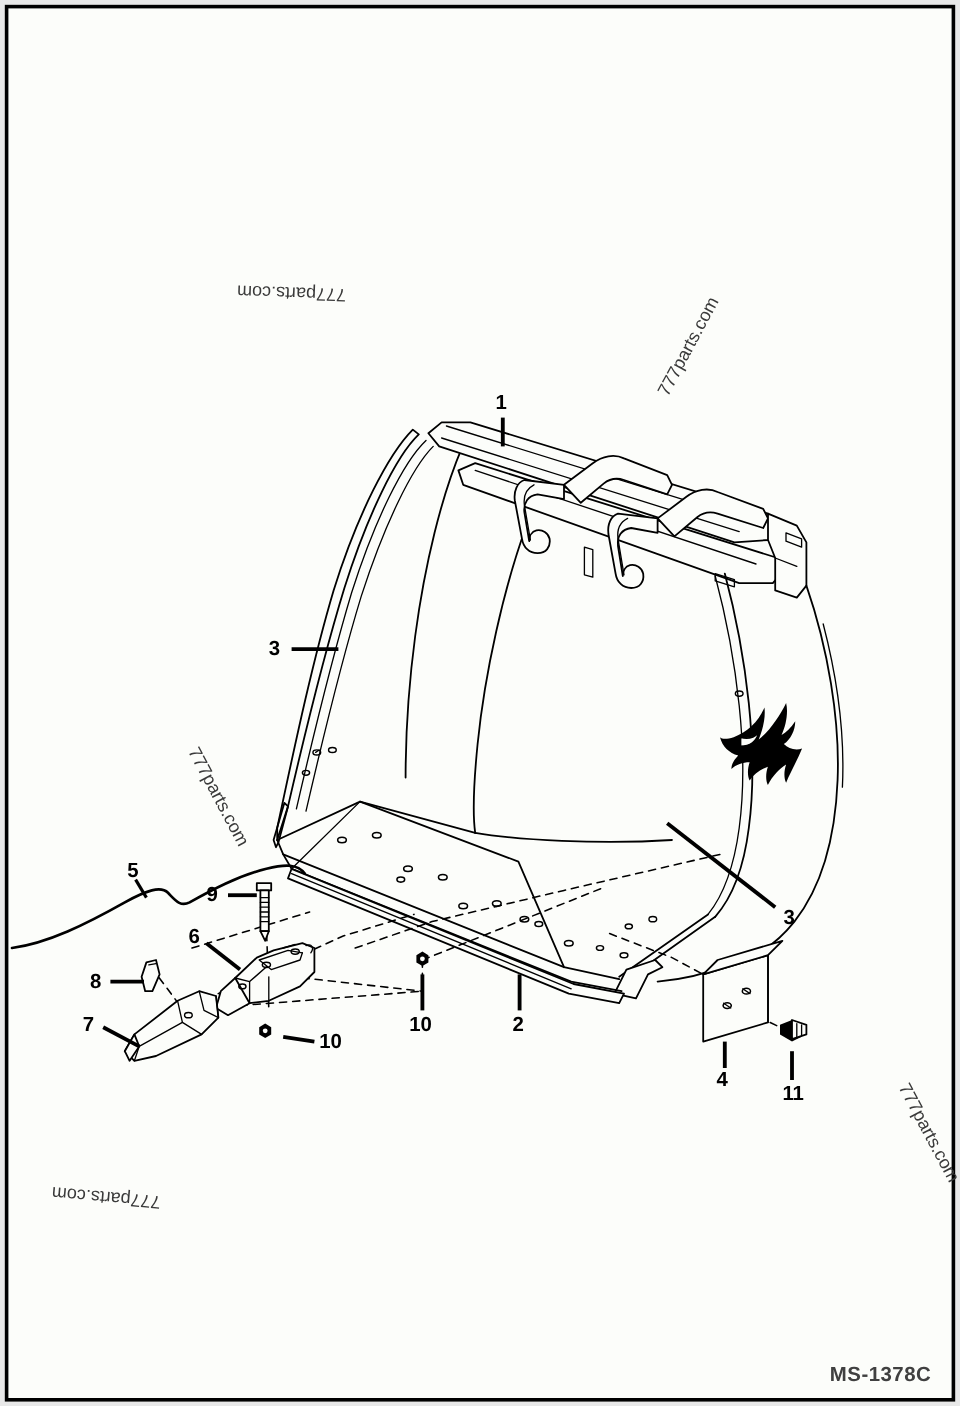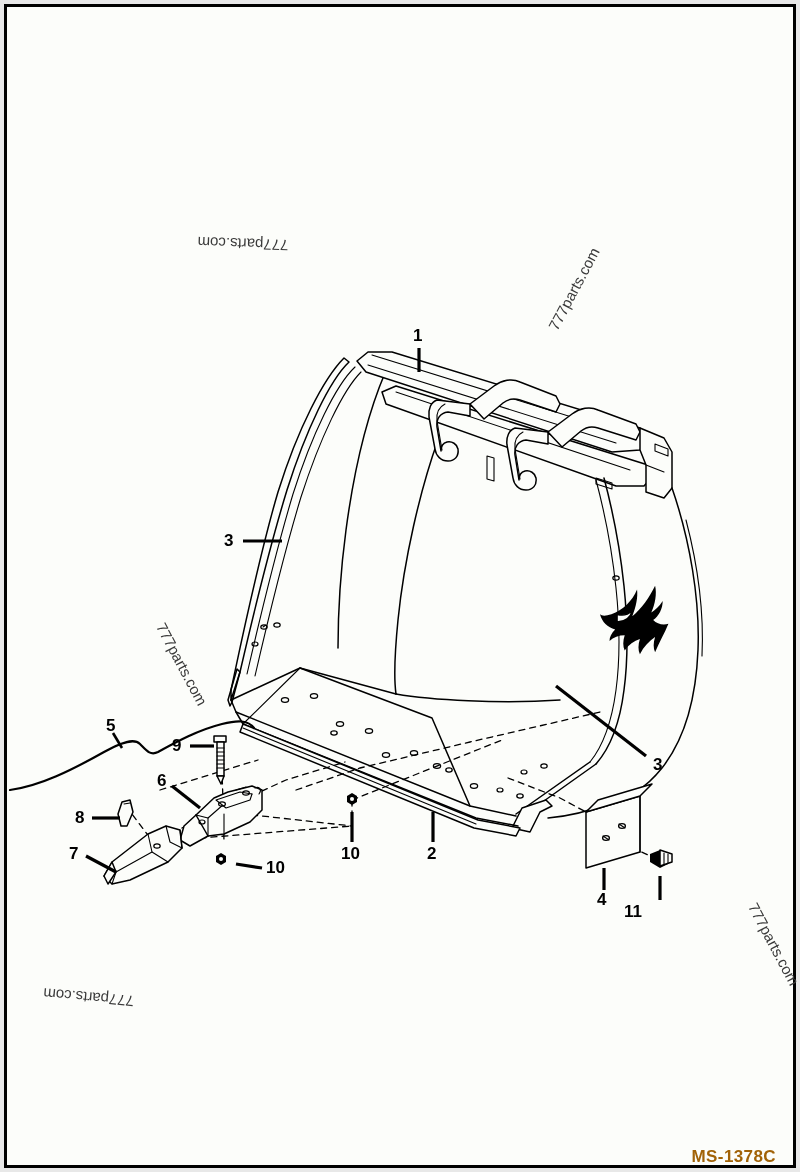--- a/index.html
+++ b/index.html
@@ -40,26 +40,26 @@
     position: absolute;
     left: 0;
     top: 0;
     width: 800px;
     height: 1172px;
     display: block;
   }
   .partnum {
     position: absolute;
     right: 24px;
-    bottom: 5px;
+    bottom: 16px;
     font-family: "Liberation Sans", sans-serif;
     font-size: 17px;
     font-weight: bold;
     letter-spacing: 0.4px;
-    color: #a16207;
+    color: #404040;
   }
   .wm {
     position: absolute;
     font-family: "Liberation Sans", sans-serif;
     font-size: 15px;
     color: #3a3a3a;
     white-space: nowrap;
     transform-origin: 0 0;
     pointer-events: none;
   }
@@ -372,21 +372,21 @@
     <div class="callout" style="left:653px; top:755px;">3</div>
     <div class="callout" style="left:106px; top:716px;">5</div>
     <div class="callout" style="left:172px; top:736px;">9</div>
     <div class="callout" style="left:157px; top:771px;">6</div>
     <div class="callout" style="left:75px; top:808px;">8</div>
     <div class="callout" style="left:69px; top:844px;">7</div>
     <div class="callout" style="left:266px; top:858px;">10</div>
     <div class="callout" style="left:341px; top:844px;">10</div>
     <div class="callout" style="left:427px; top:844px;">2</div>
     <div class="callout" style="left:597px; top:890px;">4</div>
-    <div class="callout" style="left:624px; top:902px;">11</div>
+    <div class="callout" style="left:652px; top:902px;">11</div>
 
     <div class="wm" style="left:288px; top:254px; transform: rotate(182deg);">777parts.com</div>
     <div class="wm" style="left:545px; top:325px; transform: rotate(-62deg);">777parts.com</div>
     <div class="wm" style="left:168px; top:620px; transform: rotate(62deg);">777parts.com</div>
     <div class="wm" style="left:133px; top:1010px; transform: rotate(185deg);">777parts.com</div>
     <div class="wm" style="left:760px; top:900px; transform: rotate(62deg);">777parts.com</div>
 
     <div class="partnum">MS-1378C</div>
 
   </div>

